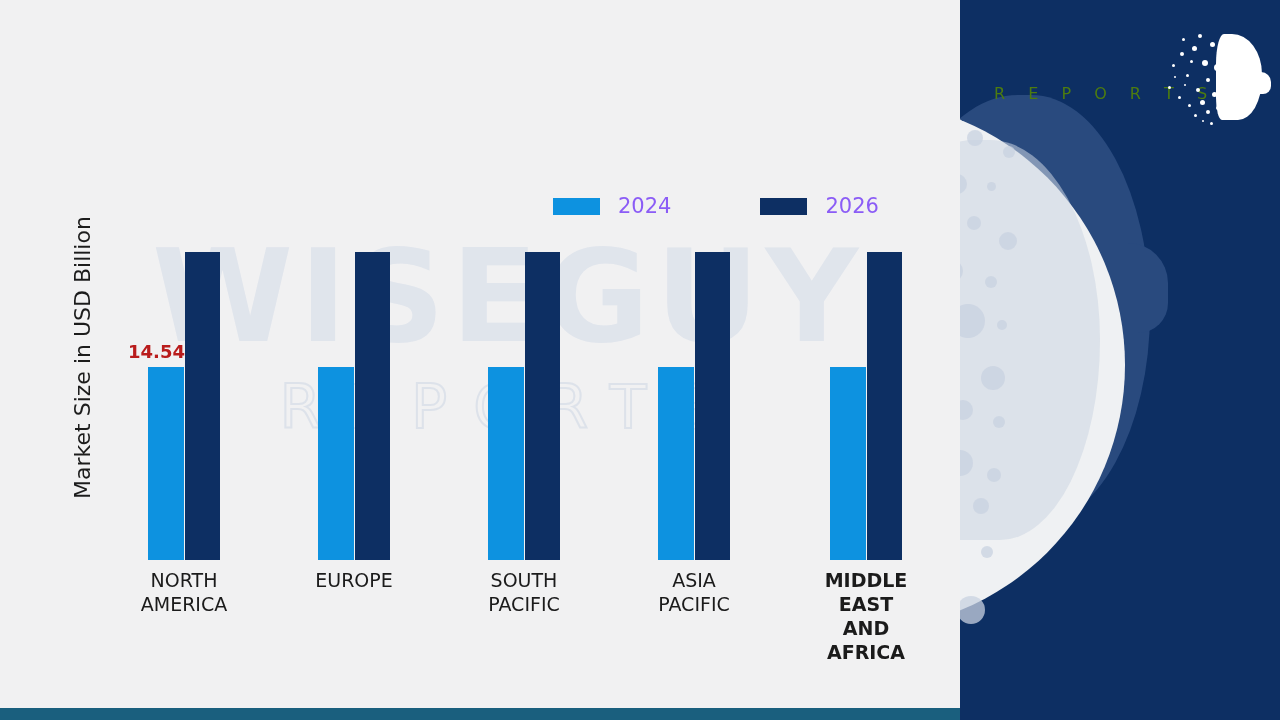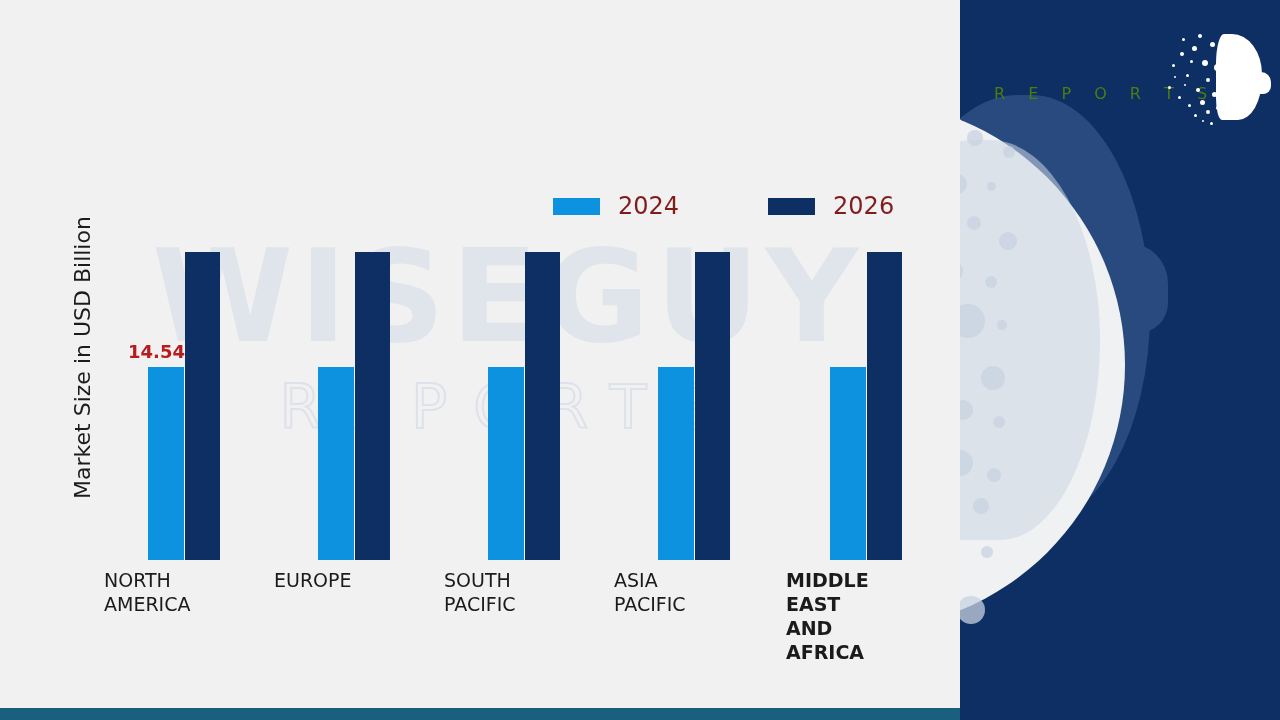--- a/index.html
+++ b/index.html
@@ -101,30 +101,30 @@
   .y-axis-title {
     position:absolute; left:-93px; top:345px;
     width:350px; text-align:center;
     transform:rotate(-90deg);
     font-size:22px; color:#1c1c1c; white-space:nowrap;
   }
   .legend { position:absolute; left:553px; top:194px; height:24px; display:flex; align-items:center; }
   .legend-item { display:flex; align-items:center; }
   .legend-item + .legend-item { margin-left:89px; }
   .legend-swatch { width:47px; height:17px; }
-  .legend-label { margin-left:18px; font-size:24px; color:#7f1d1d; }
+  .legend-label { margin-left:18px; font-size:21px; color:#8b5cf6; }
 
   .plot { position:absolute; left:0; top:0; width:960px; height:720px; }
   .bar { position:absolute; bottom:160px; }
   .bar-value {
     position:absolute; font-size:18px; font-weight:700; color:#b91c1c;
     white-space:nowrap;
   }
   .cat-label {
-    position:absolute; text-align:left;
+    position:absolute; text-align:center;
     font-size:19px; color:#1b1b1b; line-height:24px;
     white-space:pre-line;
   }
 
   
   .bottom-strip {
     position:absolute; left:0; bottom:0; width:960px; height:12px;
     background:#1a5f7e;
   }
 </style>

